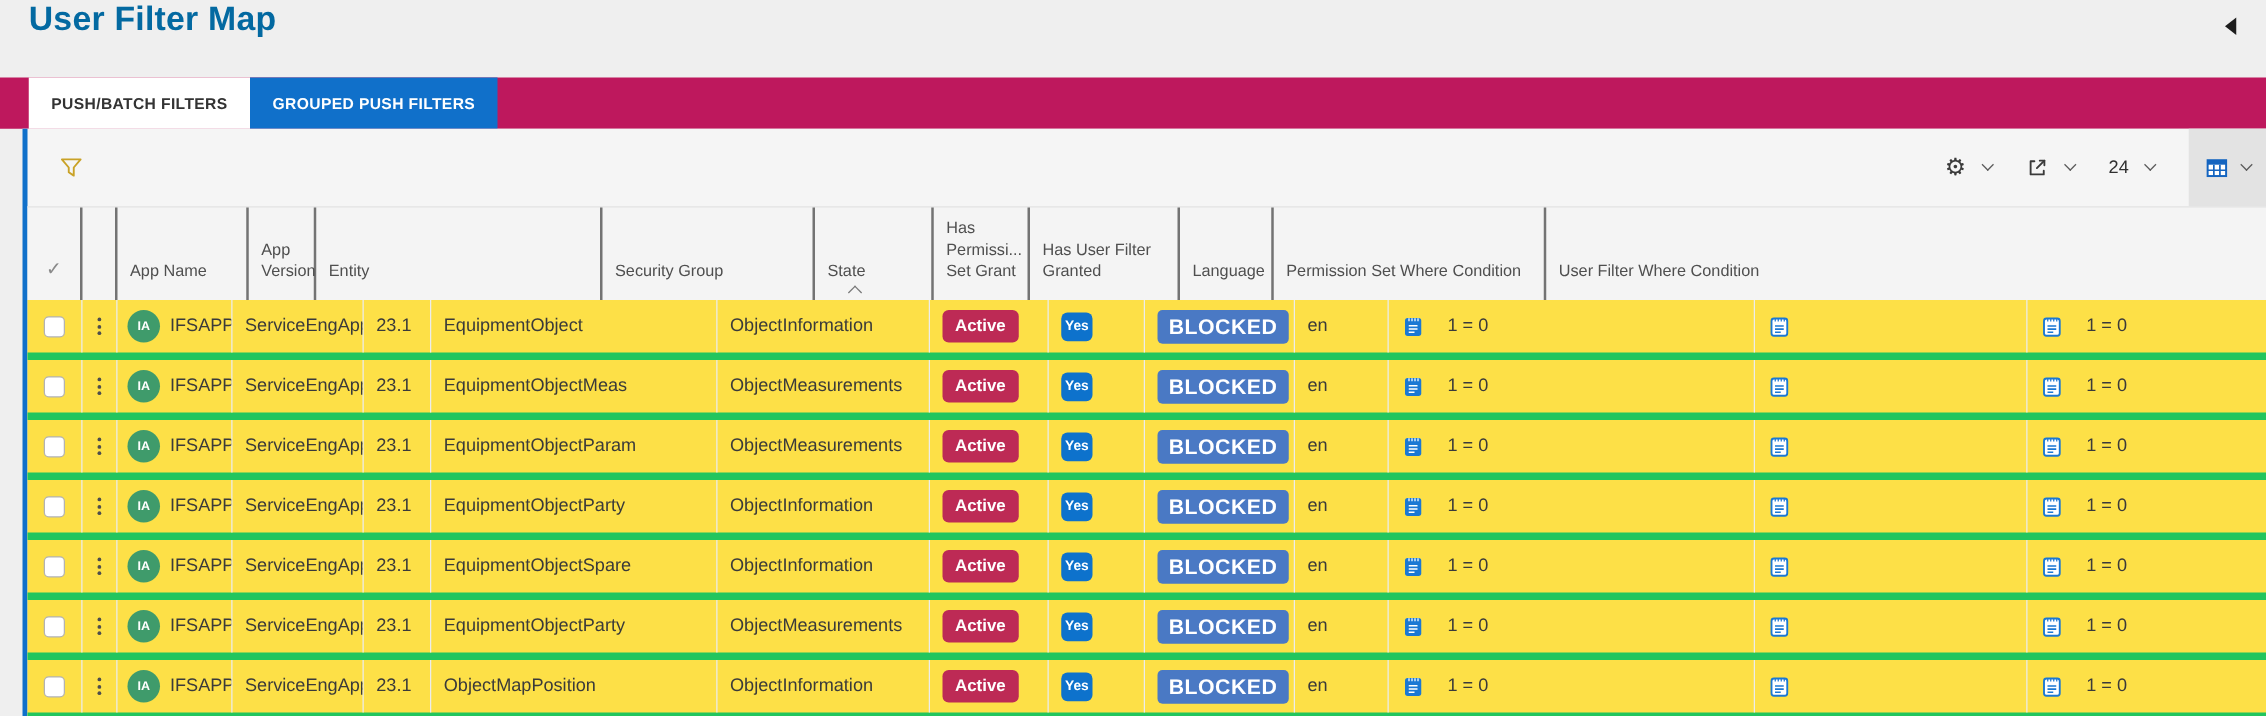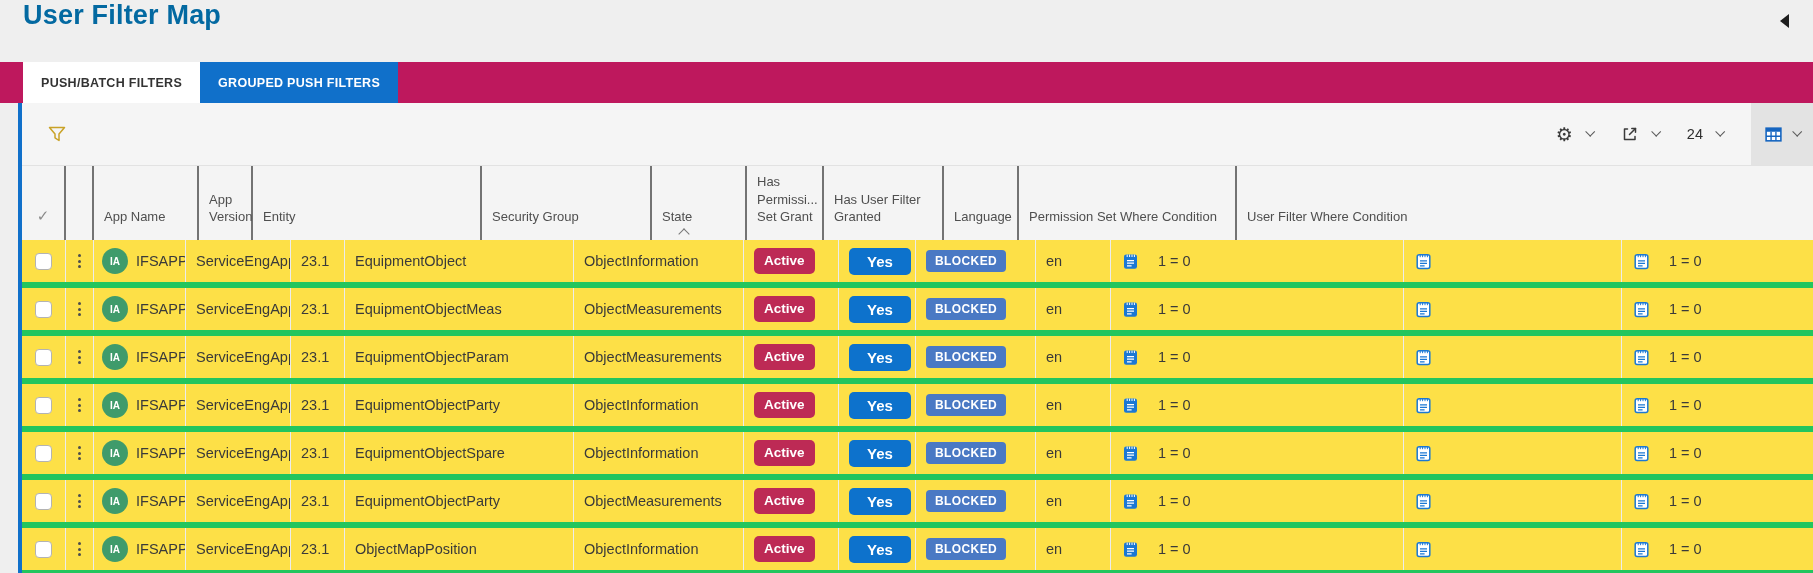--- a/index.html
+++ b/index.html
@@ -61,22 +61,22 @@
   .c-pswhere{width:218px}
   .c-ufwhere{width:191px}
 
   .cbx{width:17px;height:17px;border:1.5px solid #b3b3b3;border-radius:4px;background:#fff;cursor:pointer}
   .hdr-check{font-size:15px;color:#8a8a8a;cursor:pointer}
   .kebab{display:flex;flex-direction:column;gap:2.5px;cursor:pointer;padding:4px}
   .kebab i{width:3px;height:3px;border-radius:50%;background:#4d4d4d}
   .avatar{width:26px;height:26px;border-radius:50%;background:var(--avatar-green);color:#fff;font-size:10px;font-weight:700;display:flex;align-items:center;justify-content:center;margin-right:8px;flex-shrink:0}
   .badge{display:inline-block;border-radius:5px;color:#fff;font-weight:700;line-height:1}
   .badge-state{background:var(--badge-red);font-size:13.5px;padding:6px 10px}
-  .badge-yes{background:var(--badge-blue);font-size:15px;padding:6px 18px}
-  .badge-blocked{background:var(--badge-steel);font-size:12px;padding:5px 9px;border-radius:4px;letter-spacing:.4px}
+  .badge-yes{background:var(--badge-blue);font-size:11px;padding:6px 3px}
+  .badge-blocked{background:var(--badge-steel);font-size:17px;padding:5px 9px;border-radius:4px;letter-spacing:.4px}
   .cond-ic{margin-right:18px;flex-shrink:0;cursor:pointer}
   .sortcaret{position:absolute;bottom:2px;left:28px;width:8px;height:8px;border-left:1.6px solid #777;border-top:1.6px solid #777;transform:rotate(45deg)}
   .gear{font-size:19px;color:#3a3a3a;line-height:1}
 </style>
 </head>
 <body>
 
 <h1 class="title">User Filter Map</h1>
 
 <div class="tabbar">

